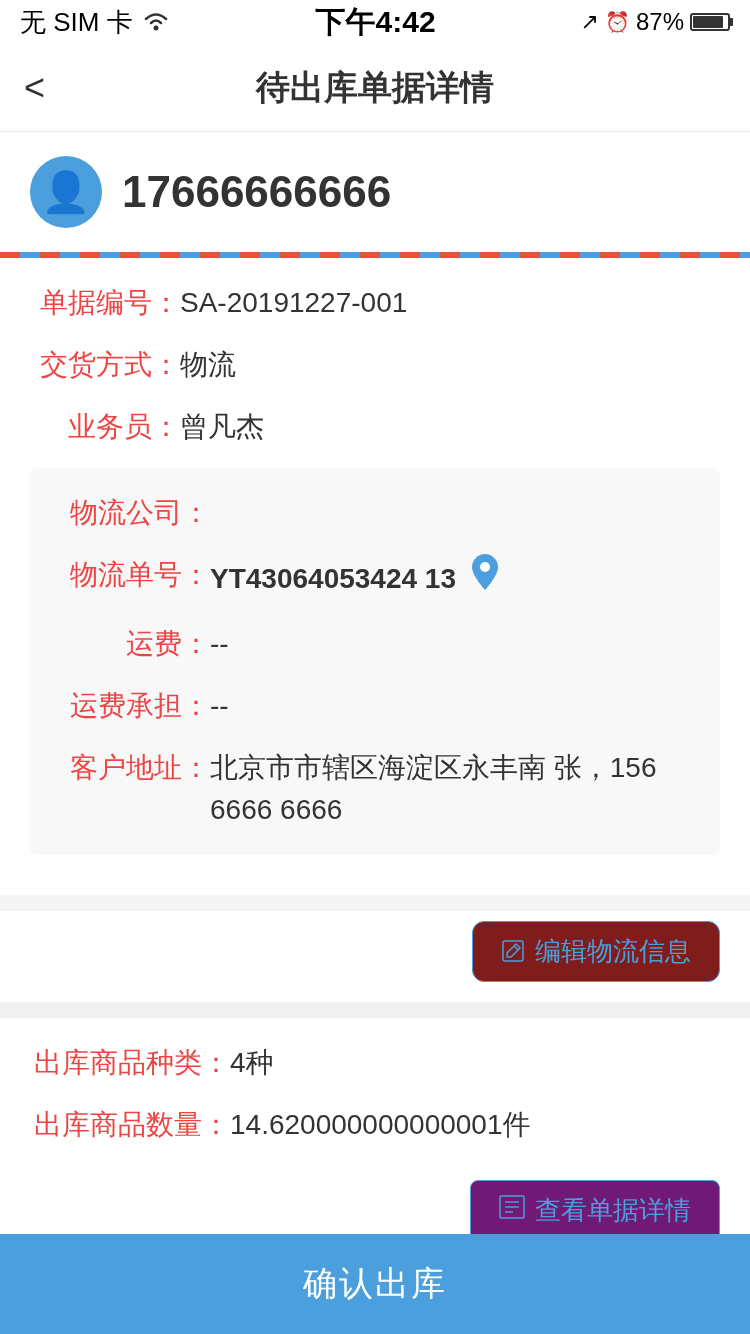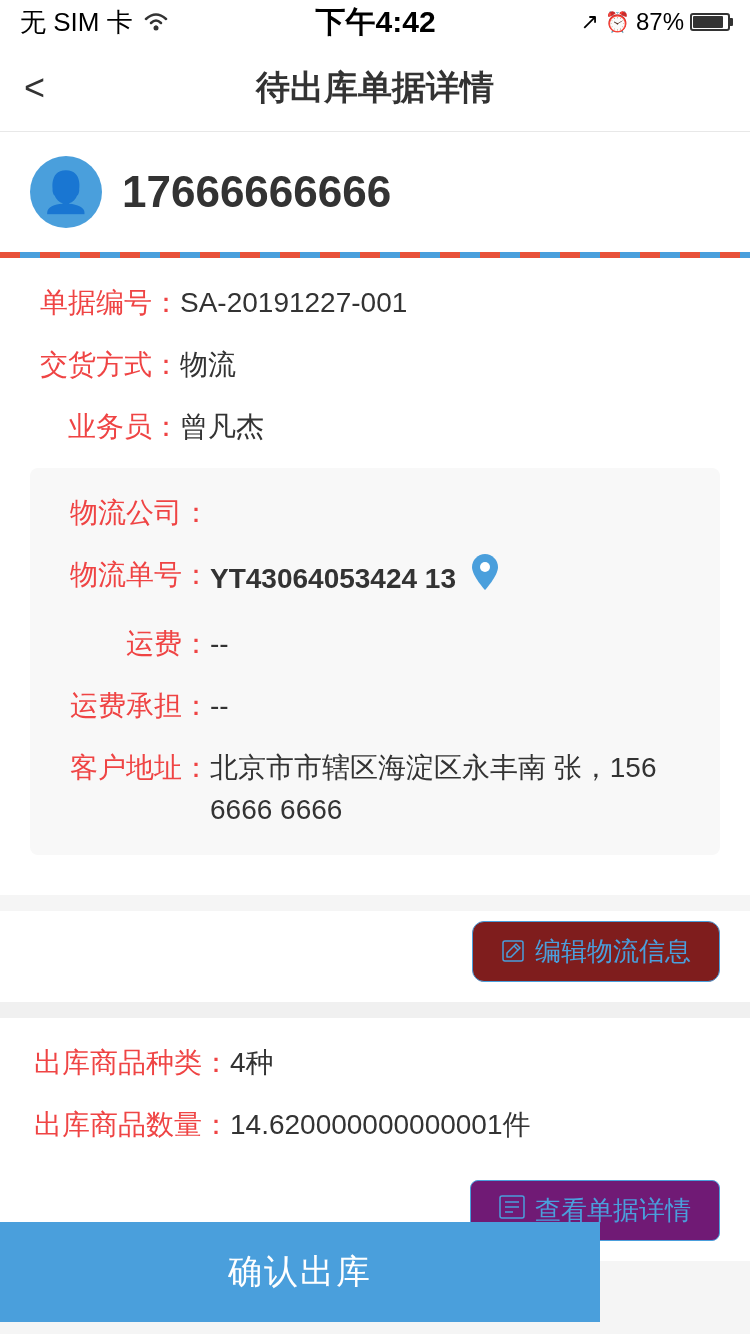--- a/index.html
+++ b/index.html
@@ -231,23 +231,23 @@
       font-size: 26px;
       display: flex;
       align-items: center;
       gap: 10px;
       cursor: pointer;
     }
 
     
     .confirm-btn-container {
       position: fixed;
-      bottom: 12px;
+      bottom: 0;
       left: 0;
-      width: 600px;
+      width: 750px;
       background: #4a9fdc;
       height: 100px;
       display: flex;
       align-items: center;
       justify-content: center;
       cursor: pointer;
     }
     .confirm-btn-text {
       color: #fff;
       font-size: 34px;

